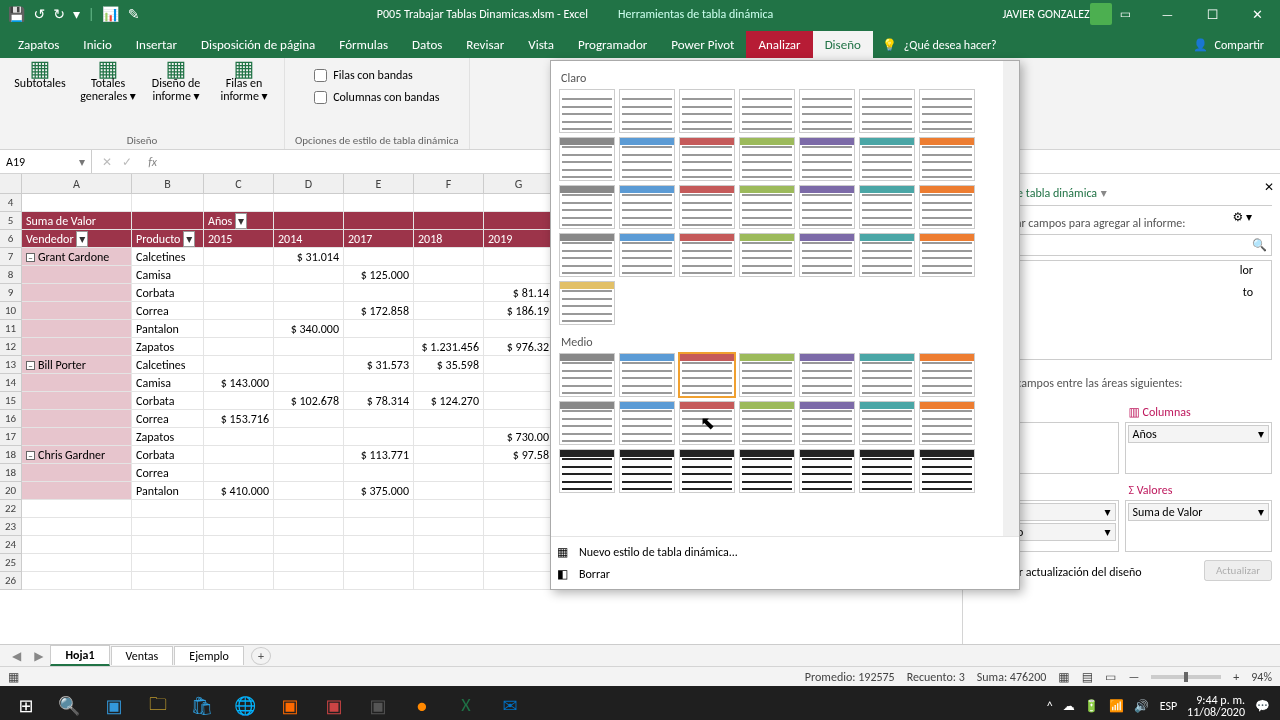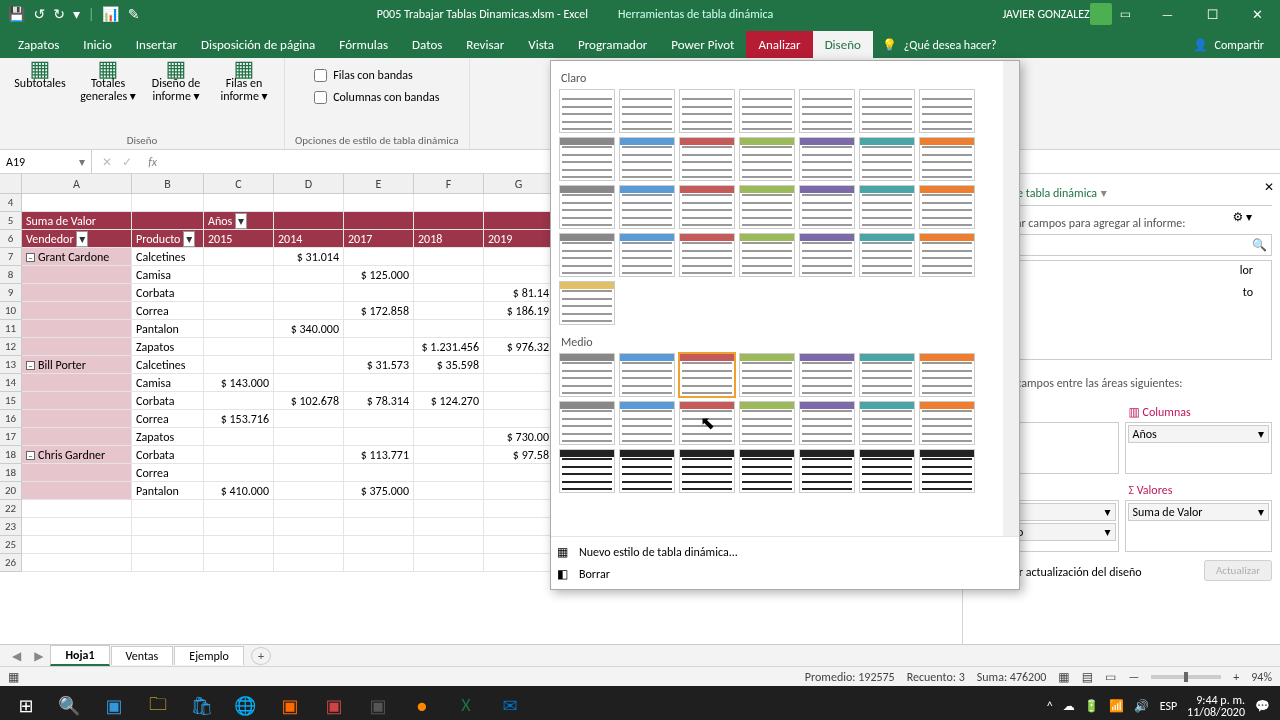--- a/index.html
+++ b/index.html
@@ -918,20 +918,30 @@
           <div class="cell" style="width: 110px;"></div>
           <div class="cell" style="width: 72px;"></div>
           <div class="cell num" style="width: 70px;"></div>
           <div class="cell num" style="width: 70px;"></div>
           <div class="cell num" style="width: 70px;"></div>
           <div class="cell num" style="width: 70px;"></div>
           <div class="cell num" style="width: 70px;"></div>
         </div>
         <div class="row">
           <div class="rowhead">23</div>
+          <div class="cell" style="width: 110px;"></div>
+          <div class="cell" style="width: 72px;"></div>
+          <div class="cell num" style="width: 70px;"></div>
+          <div class="cell num" style="width: 70px;"></div>
+          <div class="cell num" style="width: 70px;"></div>
+          <div class="cell num" style="width: 70px;"></div>
+          <div class="cell num" style="width: 70px;"></div>
+        </div>
+        <div class="row">
+          <div class="rowhead">24</div>
           <div class="cell" style="width: 110px;"></div>
           <div class="cell" style="width: 72px;"></div>
           <div class="cell num" style="width: 70px;"></div>
           <div class="cell num" style="width: 70px;"></div>
           <div class="cell num" style="width: 70px;"></div>
           <div class="cell num" style="width: 70px;"></div>
           <div class="cell num" style="width: 70px;"></div>
         </div>
         <div class="row">
           <div class="rowhead">25</div>

